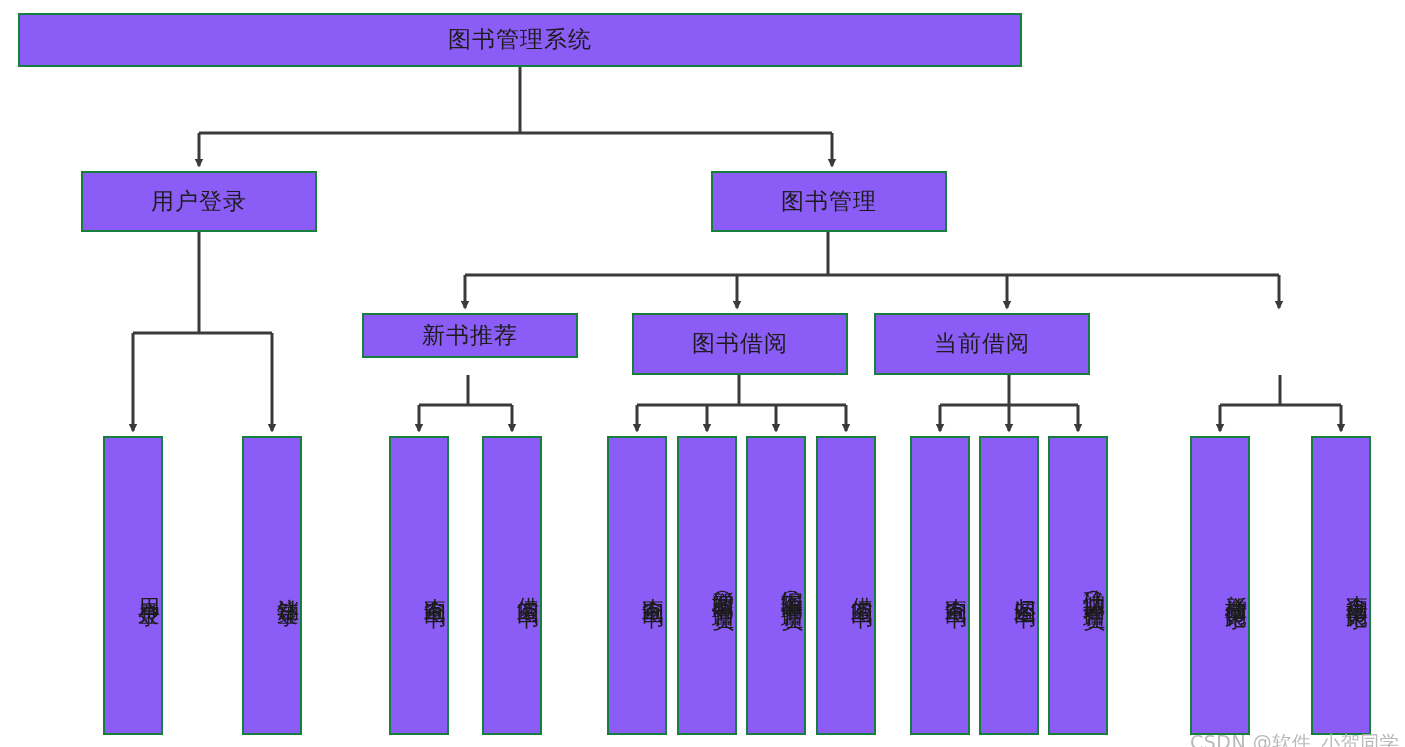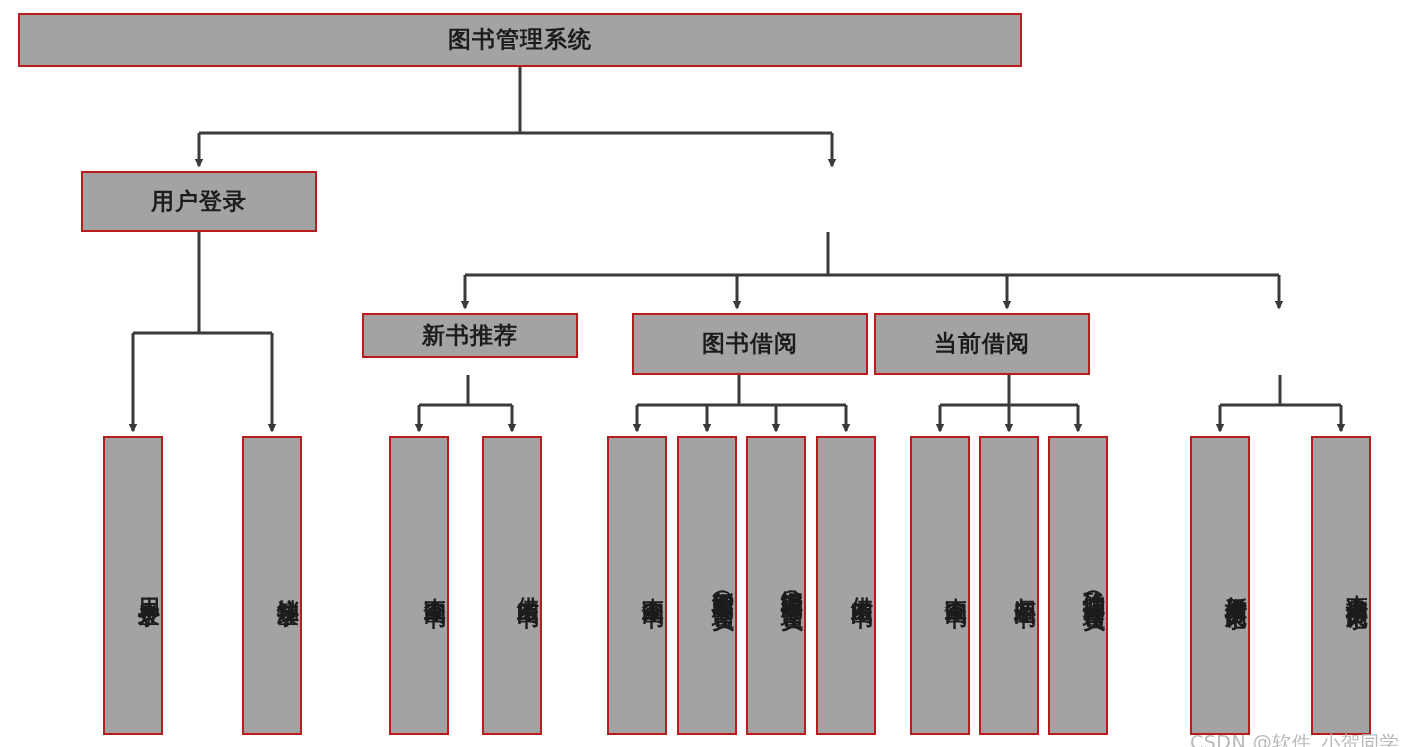--- a/index.html
+++ b/index.html
@@ -22,27 +22,26 @@
     position: absolute;
     left: 0;
     top: 0;
     width: 1405px;
     height: 747px;
     pointer-events: none;
   }
   .node {
     position: absolute;
     box-sizing: border-box;
-    background: #a3a3a3;
-    border: 2px solid #b91c1c;
+    background: #8b5cf6;
+    border: 2px solid #15803d;
     display: flex;
     align-items: center;
     justify-content: center;
     color: #1c1c1c;
-    font-weight: bold;
   }
   .node.horiz {
     font-size: 23px;
     letter-spacing: 1px;
     line-height: 1.1;
   }
   .node.vert {
     writing-mode: vertical-rl;
     text-orientation: upright;
     font-size: 22px;
@@ -126,25 +125,28 @@
     </g>
   </svg>
 
   <div class="node horiz" style="left:18px; top:13px; width:1004px; height:54px;">
     <span>图书管理系统</span>
   </div>
 
   <div class="node horiz" style="left:81px; top:171px; width:236px; height:61px;">
     <span>用户登录</span>
   </div>
+  <div class="node horiz" style="left:711px; top:171px; width:236px; height:61px;">
+    <span>图书管理</span>
+  </div>
 
   <div class="node horiz" style="left:362px; top:313px; width:216px; height:45px;">
     <span>新书推荐</span>
   </div>
-  <div class="node horiz" style="left:632px; top:313px; width:236px; height:62px;">
+  <div class="node horiz" style="left:632px; top:313px; width:216px; height:62px;">
     <span>图书借阅</span>
   </div>
   <div class="node horiz" style="left:874px; top:313px; width:216px; height:62px;">
     <span>当前借阅</span>
   </div>
 
   <div class="node vert" style="left:103px; top:436px; width:60px; height:299px;">
     <span>用户登录</span>
   </div>
   <div class="node vert" style="left:242px; top:436px; width:60px; height:299px;">

